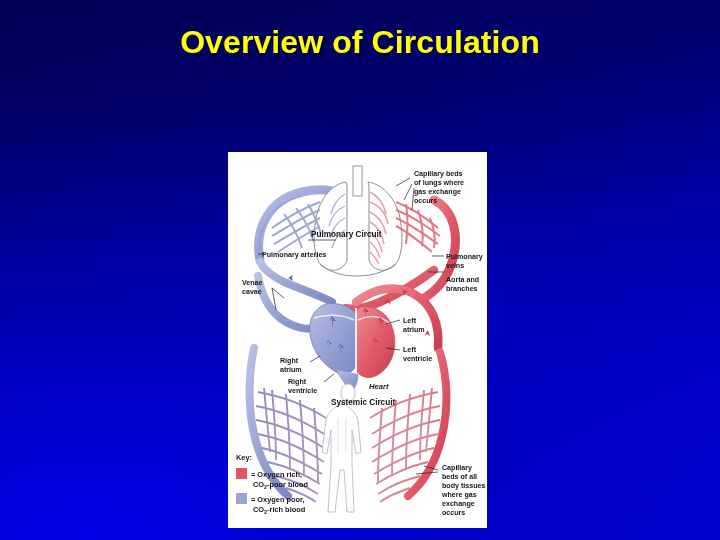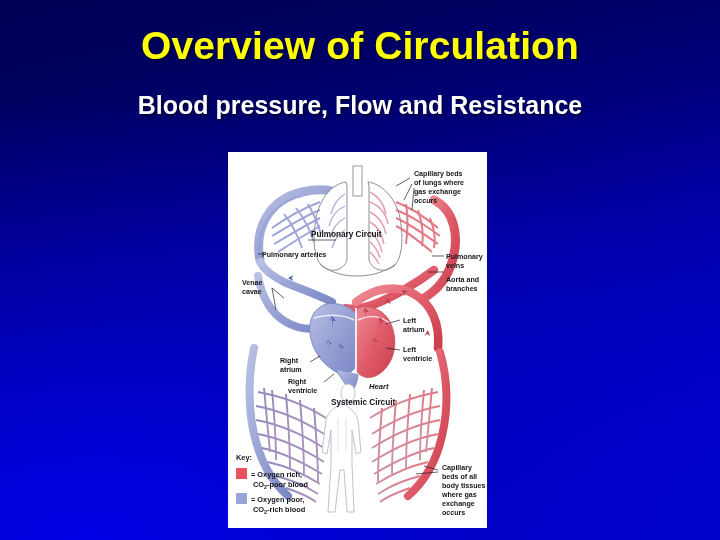--- a/index.html
+++ b/index.html
@@ -20,21 +20,21 @@
       linear-gradient(168deg, #000055 0%, #00005f 14%, #00007a 32%, #0000a8 52%, #0000c4 72%, #0000cf 88%, #0000d2 100%);
     overflow: hidden;
   }
   #title {
     position: absolute;
     top: 24px;
     left: 0;
     width: 720px;
     text-align: center;
     color: #ffff00;
-    font-size: 39px;
+    font-size: 32px;
     font-weight: bold;
     letter-spacing: 0.1px;
     text-shadow: 2px 2px 2px rgba(0,0,40,0.75);
     white-space: nowrap;
   }
   #subtitle {
     position: absolute;
     top: 91px;
     left: 0;
     width: 720px;
@@ -82,21 +82,20 @@
   }
   .sub { font-size: 5.3px; }
   .leader { stroke: #1d1d24; stroke-width: 0.7; fill: none; }
 </style>
 </head>
 <body>
 
 <div id="slide">
 
   <div id="title">Overview of Circulation</div>
-  <div id="subtitle">Blood pressure, Flow and Resistance</div>
 
   <div id="figure">
     <svg width="259" height="376" viewBox="0 0 259 376" xmlns="http://www.w3.org/2000/svg">
       <defs>
         <linearGradient id="gRed" x1="0" y1="0" x2="1" y2="1">
           <stop offset="0%" stop-color="#ef8b94"></stop>
           <stop offset="50%" stop-color="#e05d6b"></stop>
           <stop offset="100%" stop-color="#c93d4c"></stop>
         </linearGradient>
         <linearGradient id="gBlue" x1="0" y1="0" x2="1" y2="1">

